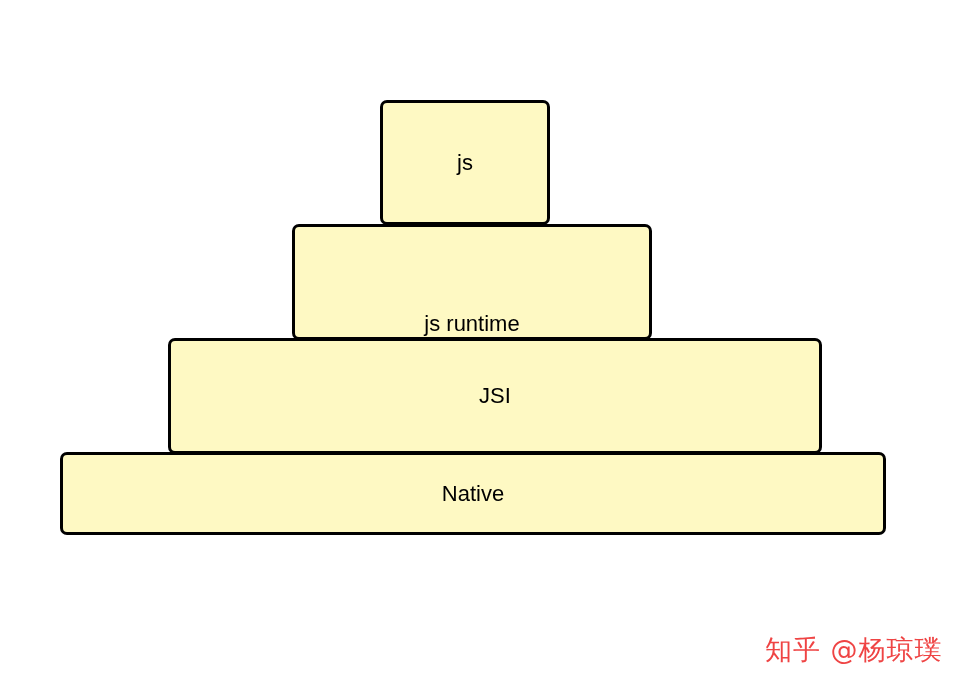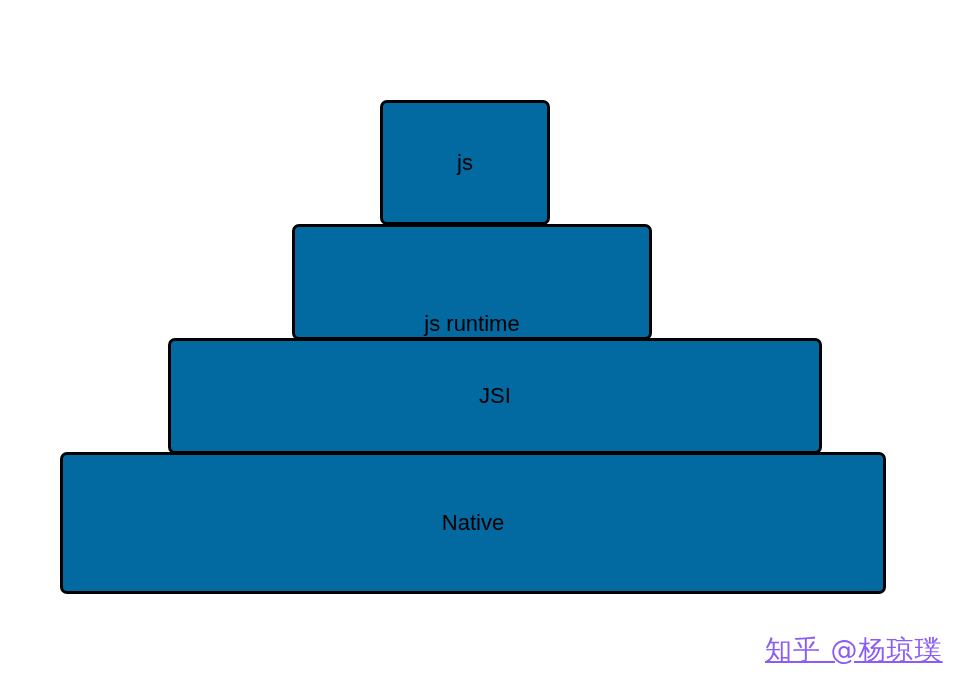--- a/index.html
+++ b/index.html
@@ -2,33 +2,32 @@
 <html><head>
   <meta charset="utf-8">
   <style>
     html, body { margin: 0; padding: 0; }
     body {
       width: 970px; height: 690px; background: #ffffff; position: relative; overflow: hidden;
       font-family: "Liberation Sans", sans-serif;
     }
     .layer {
       position: absolute; box-sizing: border-box;
-      border: 3px solid #000000; border-radius: 7px; background: #0369a1;
+      border: 3px solid #000000; border-radius: 7px; background: #fef9c3;
       display: flex; align-items: center; justify-content: center;
     }
     .layer span { font-size: 22px; color: #000000; }
     #layer-js { left: 380px; top: 100px; width: 170px; height: 125px; }
     #layer-runtime { left: 292px; top: 224px; width: 360px; height: 116px; align-items: flex-end; }
     #layer-jsi { left: 168px; top: 338px; width: 654px; height: 116px; }
-    #layer-native { left: 60px; top: 452px; width: 826px; height: 142px; border-radius: 7px; }
+    #layer-native { left: 60px; top: 452px; width: 826px; height: 83px; border-radius: 7px; }
     .watermark {
       position: absolute; left: 765px; top: 632px;
-      font-size: 27px; color: #8b5cf6; letter-spacing: 1px;
+      font-size: 27px; color: #ef4444; letter-spacing: 1px;
       font-family: "DejaVu Sans", sans-serif;
-      text-decoration: underline;
     }
   </style>
 </head>
 <body>
 
 <div class="layer" id="layer-js">
   <span>js</span>
 </div>
 <div class="layer" id="layer-runtime">
   <span>js runtime</span>

